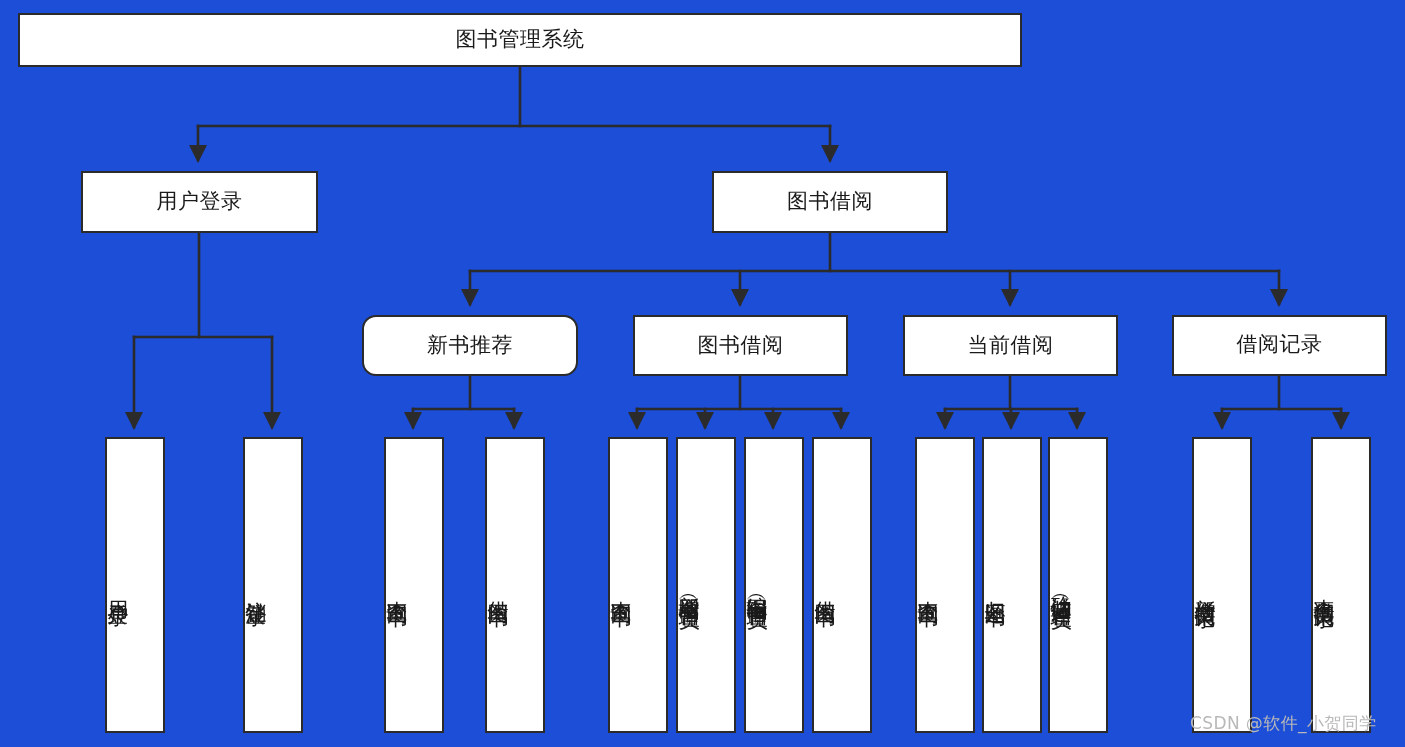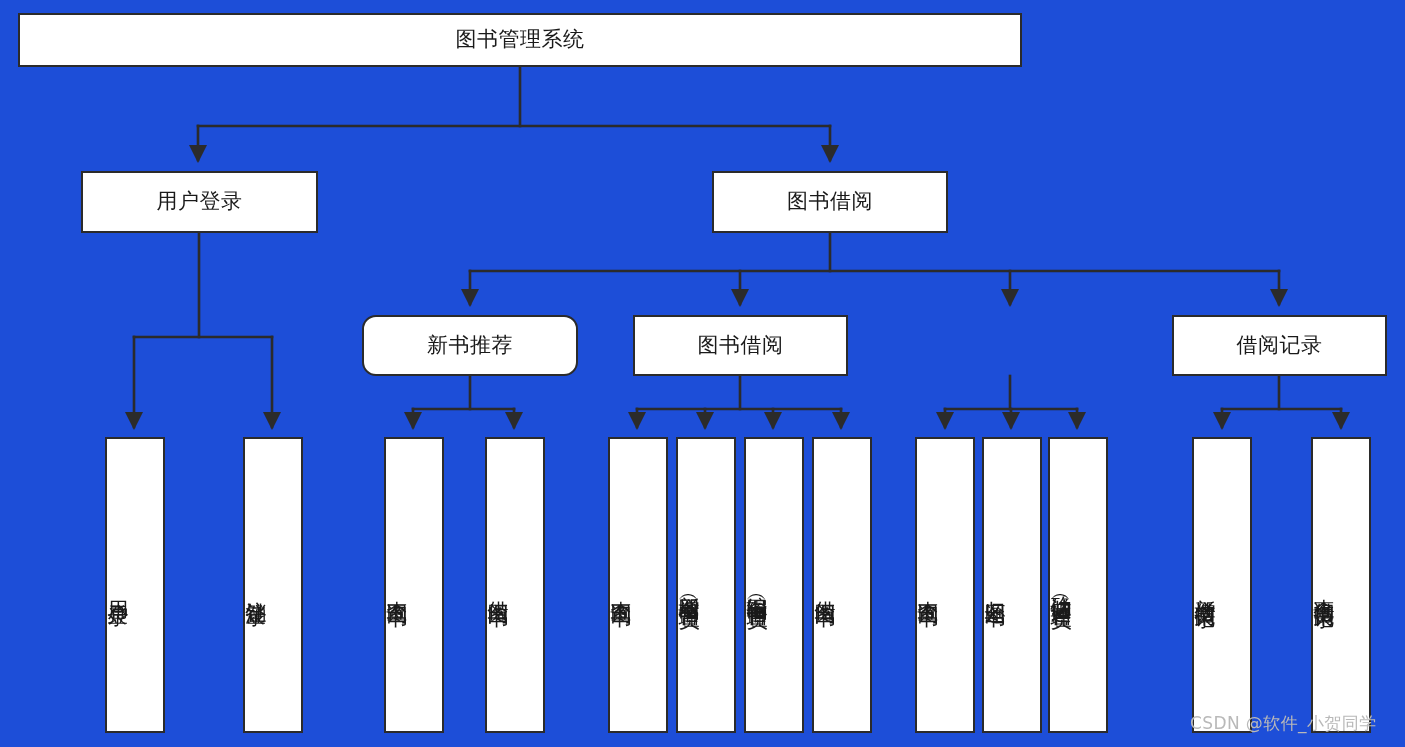--- a/index.html
+++ b/index.html
@@ -129,21 +129,24 @@
   <div class="node horizontal" style="left:712px; top:171px; width:236px; height:62px;">
     <span class="label">图书借阅</span>
   </div>
 
   <div class="node horizontal" style="left:362px; top:315px; width:216px; height:61px;border-radius:14px;">
     <span class="label">新书推荐</span>
   </div>
   <div class="node horizontal" style="left:633px; top:315px; width:215px; height:61px;">
     <span class="label">图书借阅</span>
   </div>
-  <div class="node horizontal" style="left:1172px; top:315px; width:215px; height:61px;">
+  <div class="node horizontal" style="left:903px; top:315px; width:215px; height:61px;">
+    <span class="label">当前借阅</span>
+  </div>
+  <div class="node horizontal" style="left:1172px; top:315px; width:215px; height:61px;font-family:Liberation Mono, monospace;">
     <span class="label">借阅记录</span>
   </div>
 
   <div class="node vertical" style="left:105px; top:437px; width:60px; height:296px;">
     <span class="label">用户登录</span>
   </div>
   <div class="node vertical" style="left:243px; top:437px; width:60px; height:296px;">
     <span class="label">注销登录</span>
   </div>
 

